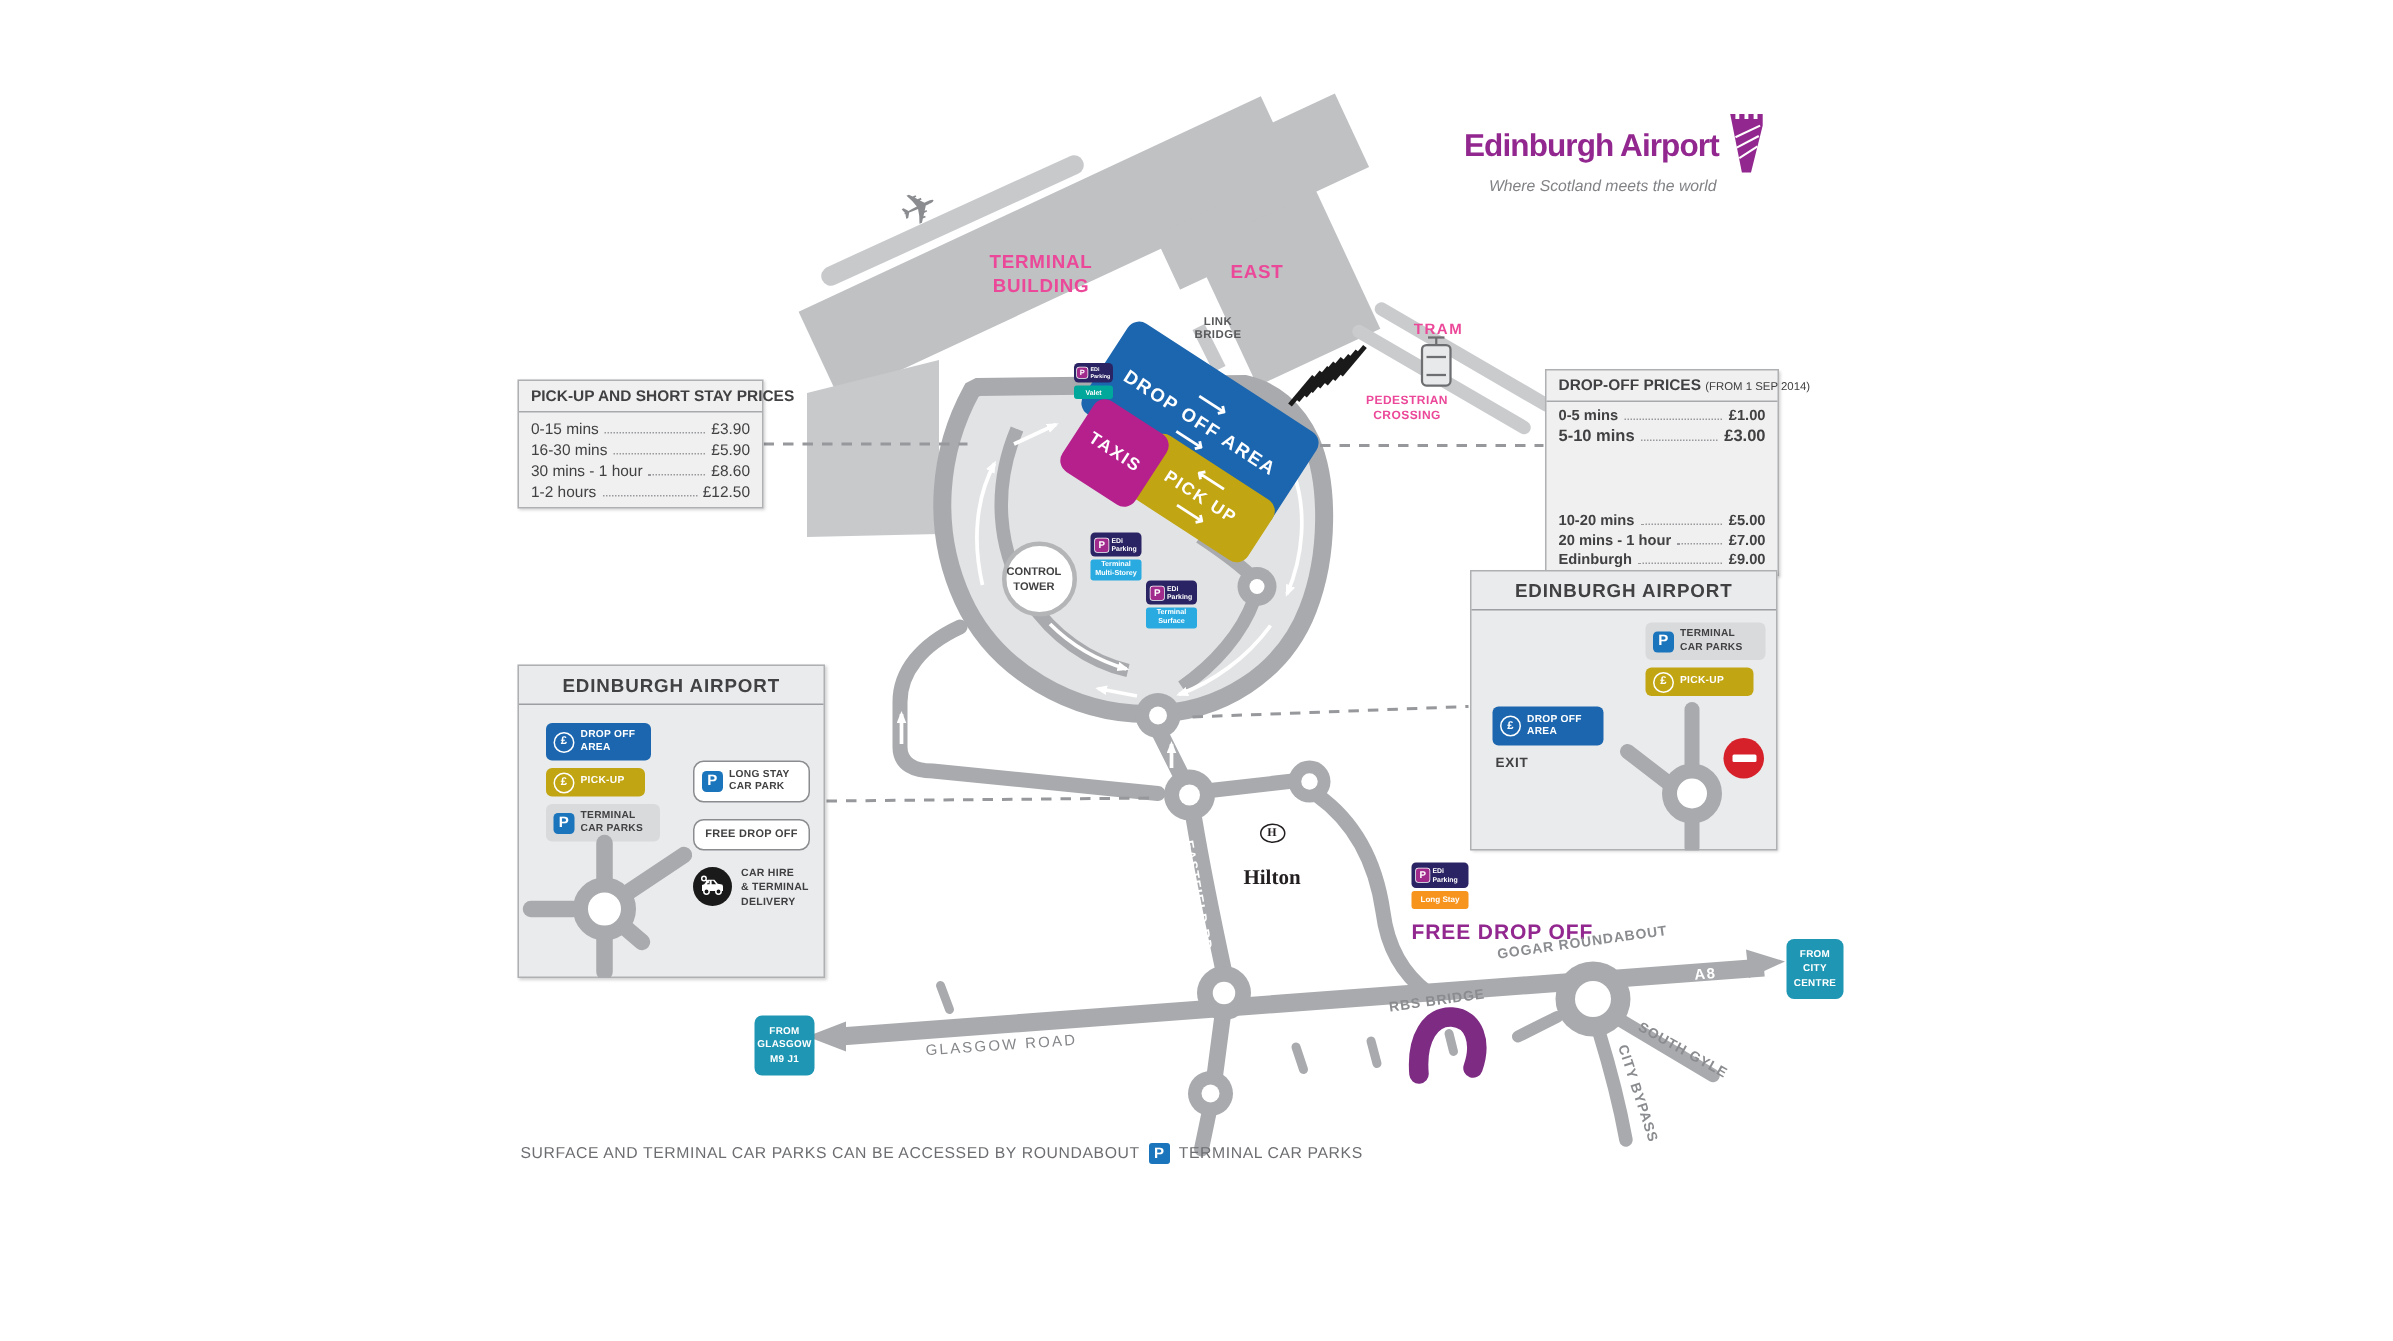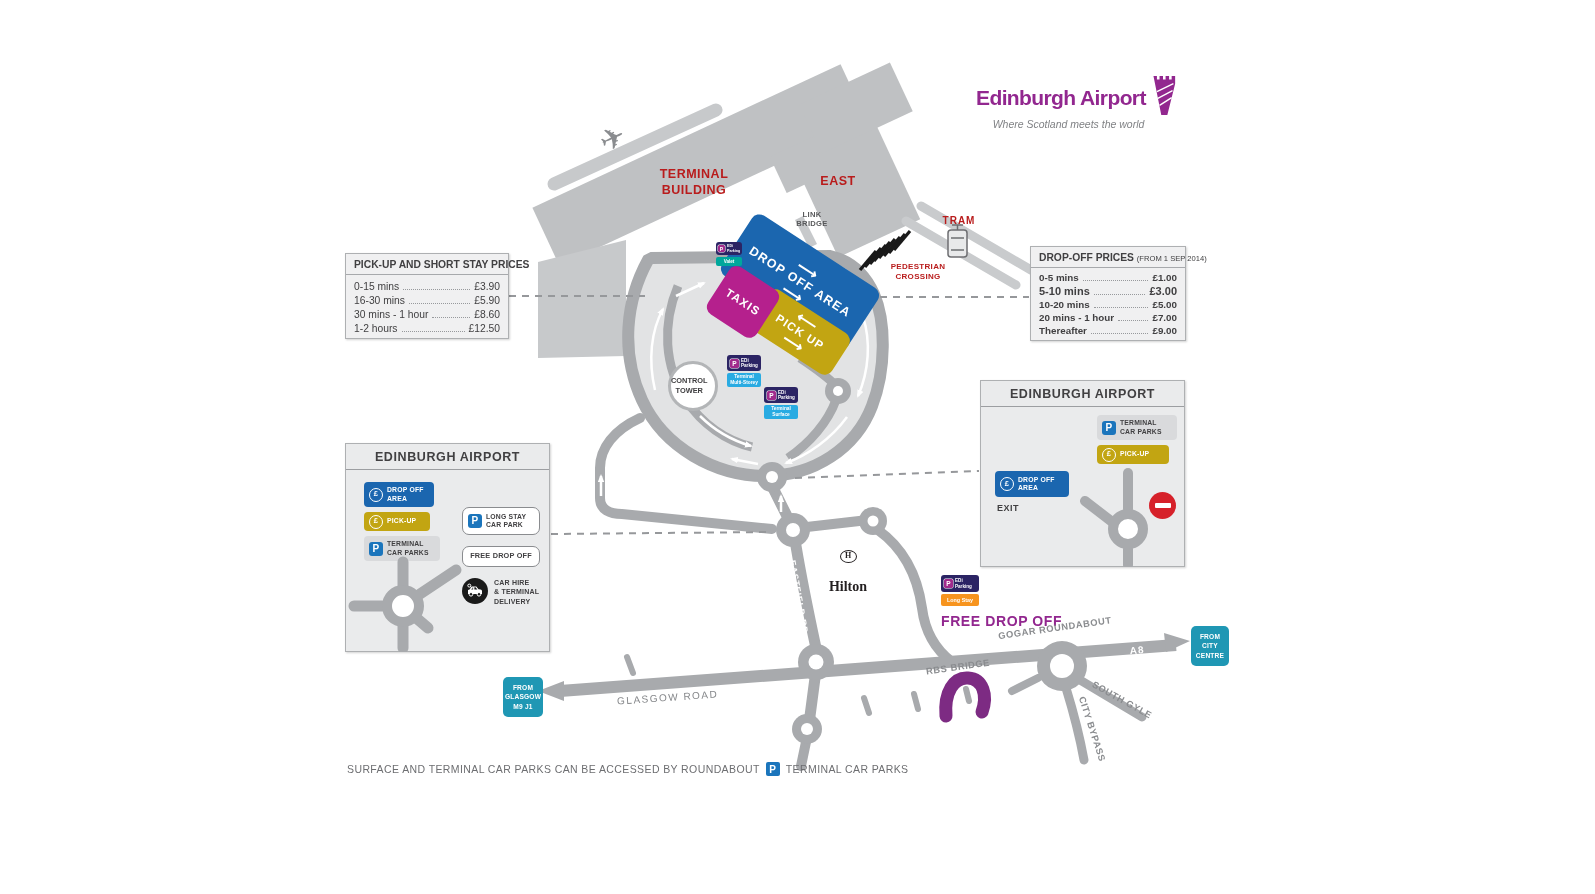--- a/index.html
+++ b/index.html
@@ -1,20 +1,20 @@
 <!DOCTYPE html>
 <html><head>
 <meta charset="utf-8">
 <style>
   html,body{margin:0;padding:0;background:#fff;font-family:"Liberation Sans",sans-serif;}
   #stage{position:relative;width:1595px;height:894px;background:#fff;overflow:hidden;}
   .abs{position:absolute;}
   .ctr{transform:translate(-50%,-50%);}
   .preline{white-space:pre-line;}
-  .maplbl{color:#b91c1c;font-weight:700;text-align:center;line-height:1.25;letter-spacing:.5px;}
+  .maplbl{color:#ec4899;font-weight:700;text-align:center;line-height:1.25;letter-spacing:.5px;}
   .roadlbl{color:#8a8c8f;font-weight:700;letter-spacing:1px;white-space:nowrap;}
   .zone{display:flex;flex-direction:column;align-items:center;justify-content:center;color:#fff;font-weight:700;border-radius:9px;gap:1px;}
   .zone .ztxt{letter-spacing:1.2px;white-space:nowrap;}
   .zone .zarr{font-size:15px;line-height:12px;}
   .pill{display:flex;align-items:center;gap:4px;border-radius:4px;padding:2px 5px;font-weight:700;box-sizing:border-box;font-size:6.8px;line-height:1.18;letter-spacing:.2px;}
   .pill-blue{background:#1b66af;color:#fff;}
   .pill-gold{background:#c2a512;color:#fff;}
   .pill-gray{background:#d9dadc;color:#414042;}
   .pill-outline{background:#fff;border:1px solid #8a8c8f;border-radius:7px;color:#414042;}
   .pound{flex:0 0 auto;width:12px;height:12px;border:1.2px solid #fff;border-radius:50%;display:flex;align-items:center;justify-content:center;font-size:7.5px;font-weight:700;}
@@ -166,21 +166,21 @@
   <div class="abs zone" style="left:714px;top:274px;width:58px;height:56px;background:#b5208d;transform:rotate(33deg);">
     <div class="ztxt" style="font-size:11.5px;">TAXIS</div>
   </div>
 
   <div class="abs ctr maplbl preline" style="left:694px;top:183px;font-size:12.5px;">TERMINAL
 BUILDING</div>
   <div class="abs ctr maplbl" style="left:838px;top:182px;font-size:12.5px;">EAST</div>
   <div class="abs ctr maplbl preline" style="left:812px;top:219px;font-size:7.6px;color:#58595b;letter-spacing:.3px;">LINK
 BRIDGE</div>
   <div class="abs ctr maplbl" style="left:959px;top:221px;font-size:10px;letter-spacing:1px;">TRAM</div>
-  <div class="abs ctr maplbl preline" style="left:918px;top:272px;font-size:8px;letter-spacing:.3px;">PEDESTRIAN
+  <div class="abs ctr maplbl preline" style="left:938px;top:272px;font-size:8px;letter-spacing:.3px;">PEDESTRIAN
 CROSSING</div>
 
   <div class="abs" style="left:668px;top:361px;width:44px;height:44px;background:#fff;border:3px solid #b3b5b7;border-radius:50%;display:flex;align-items:center;justify-content:flex-start;">
     <div class="preline" style="font-size:7.4px;font-weight:700;color:#414042;text-align:center;line-height:1.3;">CONTROL
 TOWER</div>
   </div>
 
   <div class="abs" style="left:820px;top:544px;width:56px;text-align:center;">
     <div style="display:inline-flex;align-items:center;justify-content:center;width:15px;height:11px;border:1.5px solid #231f20;border-radius:50%;">
       <span style="font-family:'Liberation Serif',serif;font-size:8px;font-weight:700;color:#231f20;line-height:1;">H</span>
@@ -283,32 +283,32 @@
       <div class="prow" style="font-size:9.8px;padding:1px 0;">
           <span>0-5 mins</span>
           <span class="plead"></span>
           <span>£1.00</span>
         </div>
       <div class="prow" style="font-size:11px;padding:1px 0;">
           <span>5-10 mins</span>
           <span class="plead"></span>
           <span>£3.00</span>
         </div>
-      <div class="prow" style="font-size:9.8px;padding:1px 0;">
+      <div class="prow" style="font-size:9.8px;padding:1px 0;margin-top:43px;">
           <span>10-20 mins</span>
           <span class="plead"></span>
           <span>£5.00</span>
         </div>
       <div class="prow" style="font-size:9.8px;padding:1px 0;">
           <span>20 mins - 1 hour</span>
           <span class="plead"></span>
           <span>£7.00</span>
         </div>
       <div class="prow" style="font-size:9.8px;padding:1px 0;">
-          <span>Thereafter</span>
+          <span>Edinburgh</span>
           <span class="plead"></span>
           <span>£9.00</span>
         </div>
     </div>
   </div>
 
   <div class="panel" style="left:345px;top:443px;width:205px;height:209px;">
     <div class="panel-title">EDINBURGH AIRPORT</div>
     <div class="abs pill pill-blue" style="left:18px;top:38px;width:70px;height:25px;">
       <span class="pound">£</span>

